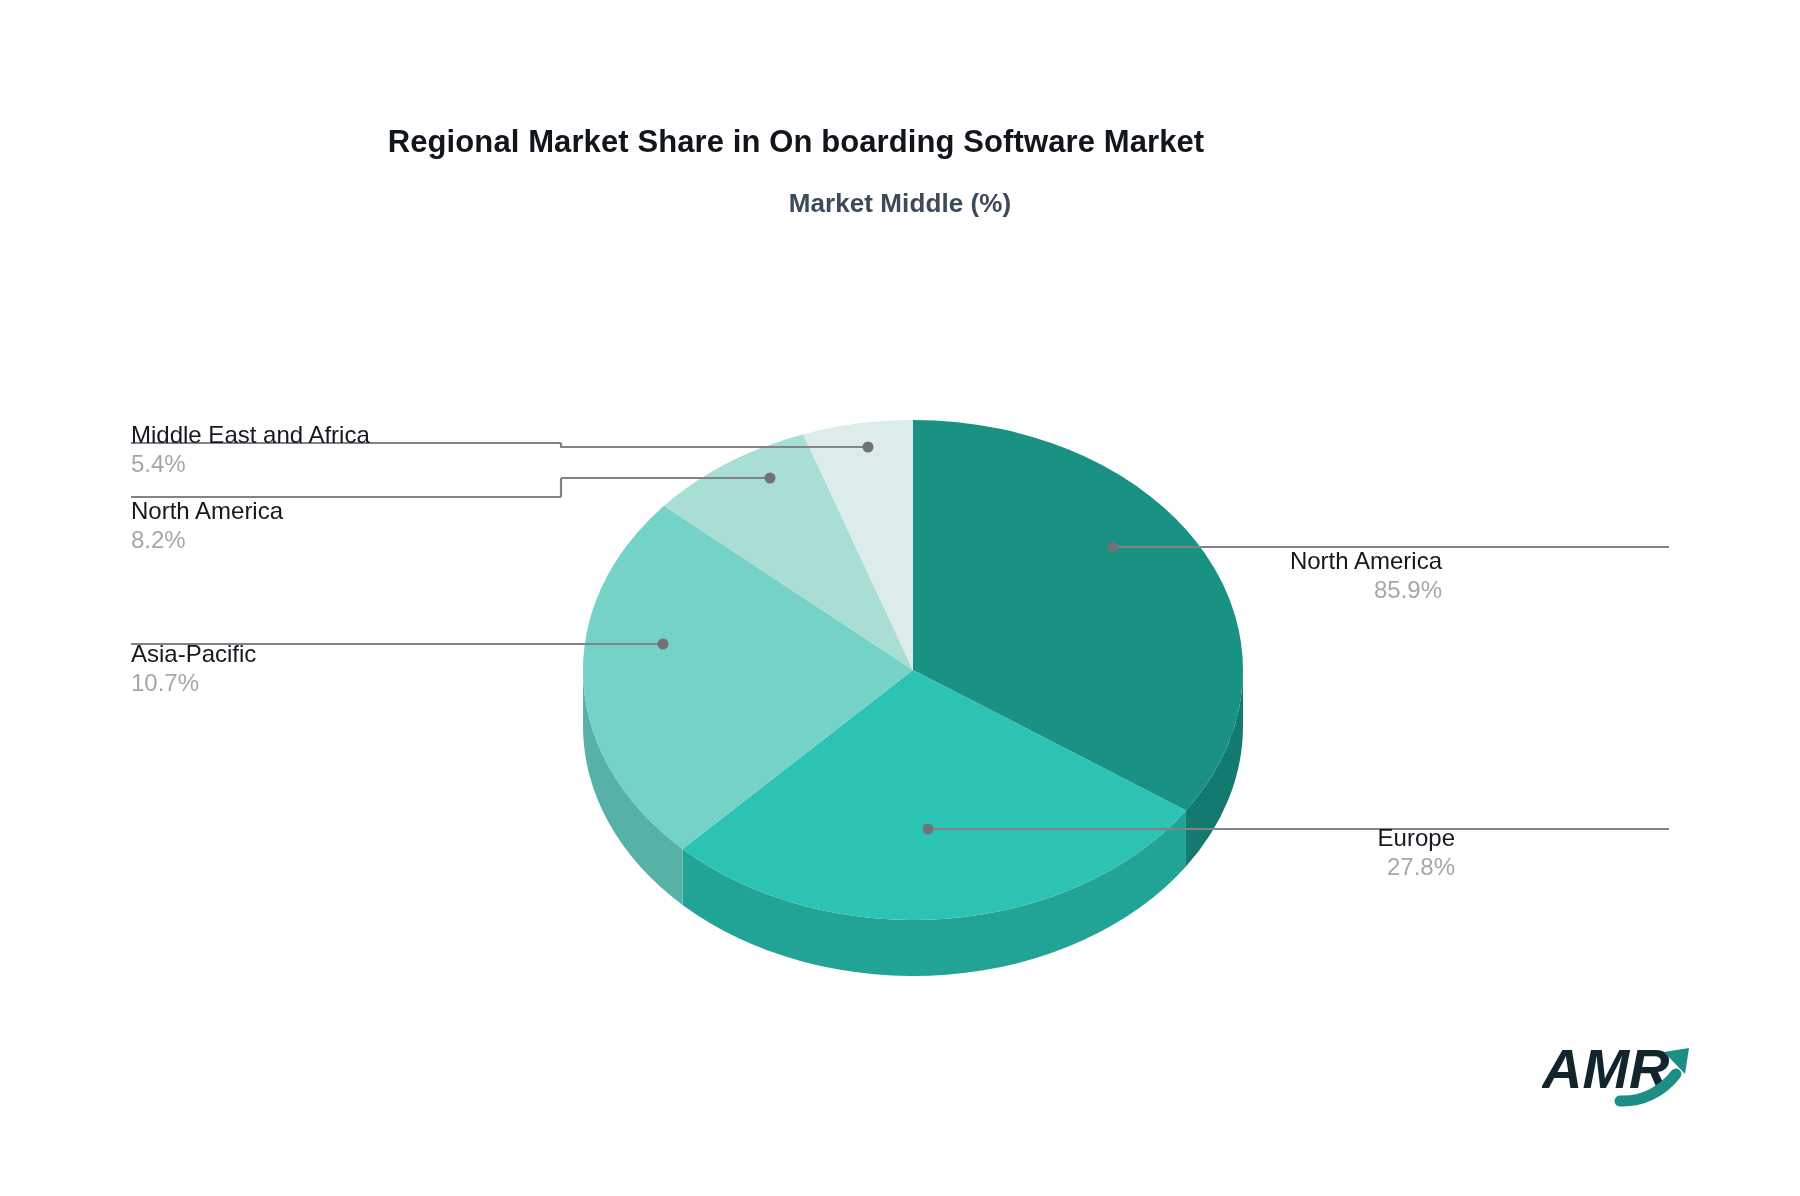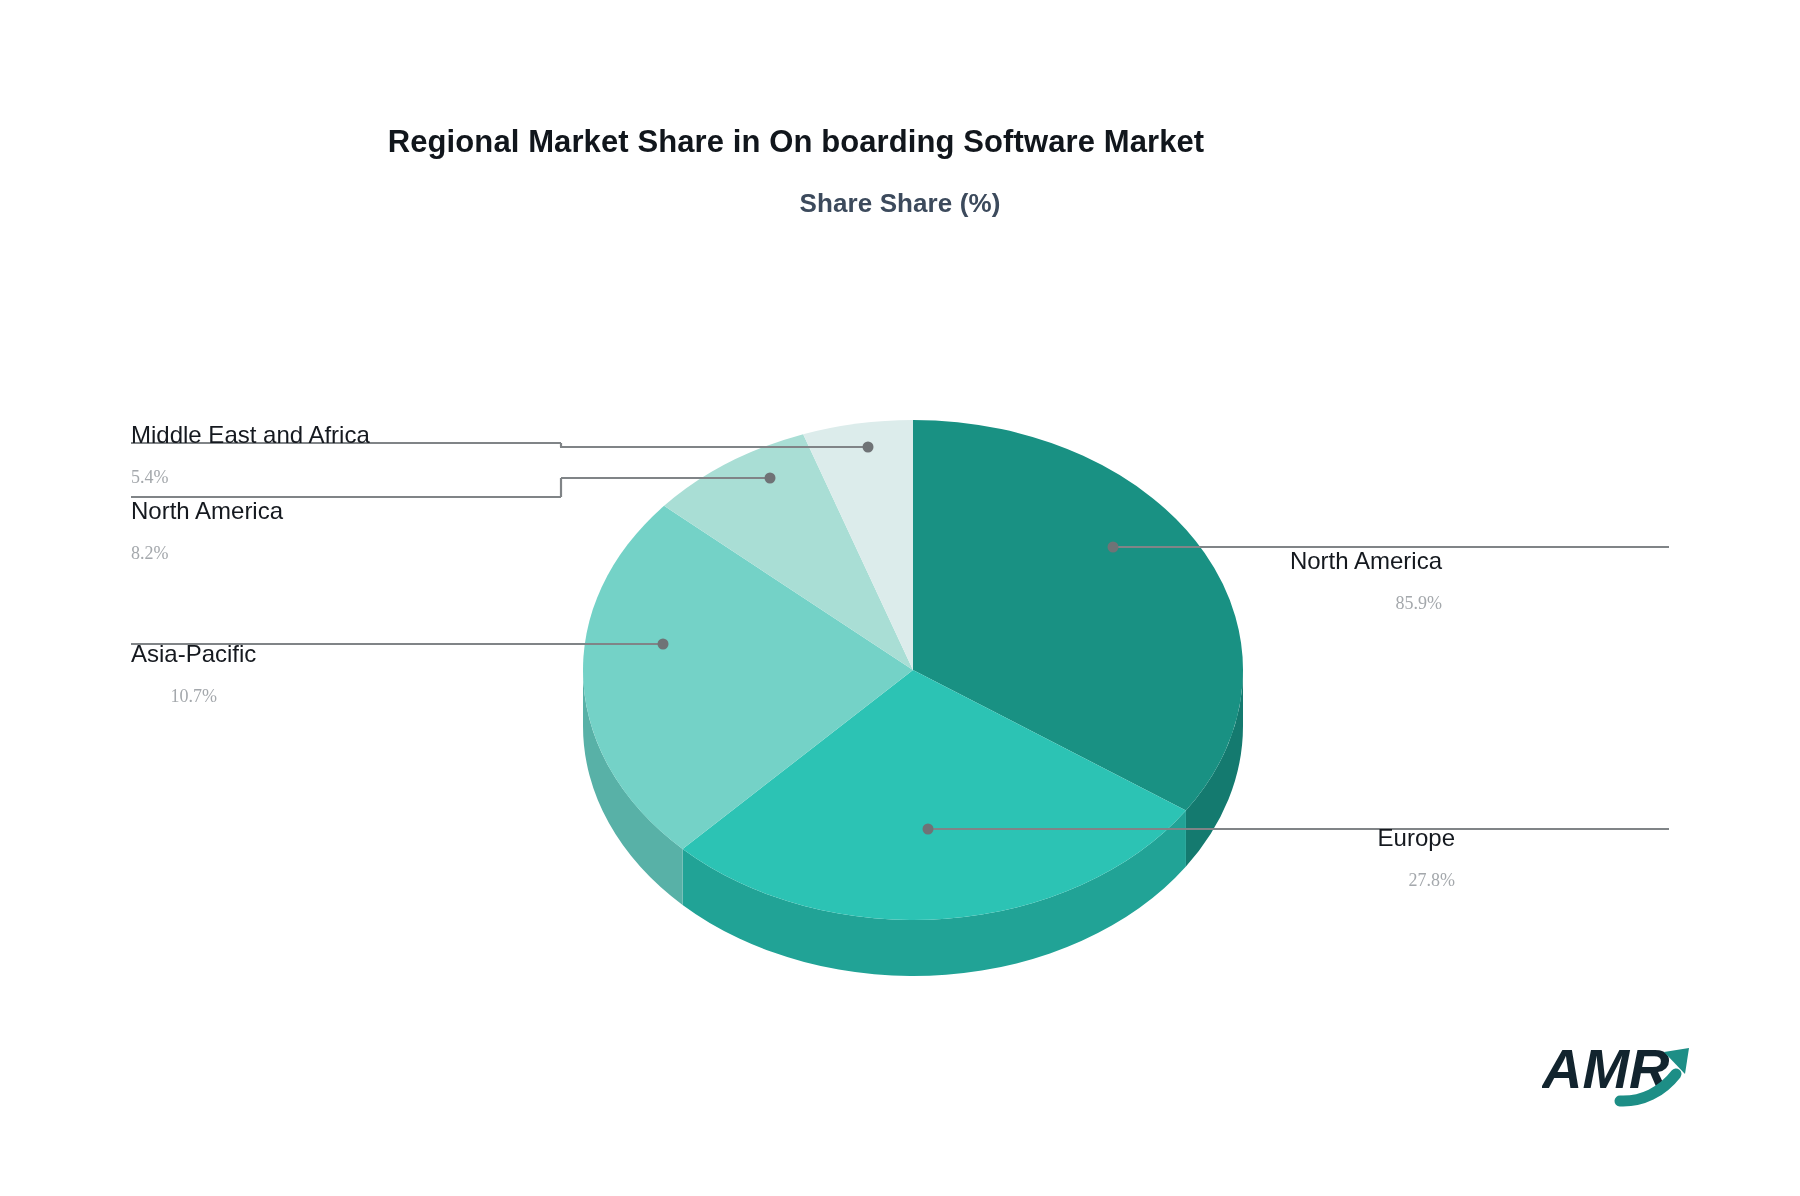--- a/index.html
+++ b/index.html
@@ -61,52 +61,51 @@
     font-family: "Liberation Sans", sans-serif;
   }
   .callout .cat {
     font-size: 24px;
     color: #15191f;
     white-space: nowrap;
     line-height: 1.18;
     margin-top: 32px;
   }
   .callout .val {
-    font-size: 18px;
+    font-size: 24px;
     color: #a4a8ac;
     white-space: nowrap;
     line-height: 1.18;
-    margin-top: 18px;
-    font-family: Liberation Serif, serif;
+    margin-top: 1px;
   }
   .callout.left { text-align: left; }
   .callout.right { text-align: right; }
 
   #callout-mea      { left: 131px;  top: 389px; }
   #callout-latam    { left: 131px;  top: 465px; }
-  #callout-apac     { left: 131px;  top: 608px; text-align: center; }
+  #callout-apac     { left: 131px;  top: 608px; }
   #callout-na       { right: 358px; top: 515px; }
   #callout-eu       { right: 345px; top: 792px; }
 
   
   #amr-logo {
     position: absolute;
     left: 1542px;
     top: 1030px;
     width: 180px;
     height: 80px;
     font-style: italic;
   }
 </style>
 </head>
 <body>
 
 <div id="chart-title">Regional Market Share in On boarding Software Market</div>
 
-<div id="chart-subtitle">Share Share (%)</div>
+<div id="chart-subtitle">Market Middle (%)</div>
 
 <div id="plot-area">
 
   <svg id="pie-svg" viewBox="0 0 1800 1196">
 
     <defs>
 
       <clipPath id="clip-bottom">
         <rect x="300" y="660" width="1200" height="400"></rect>
       </clipPath>

